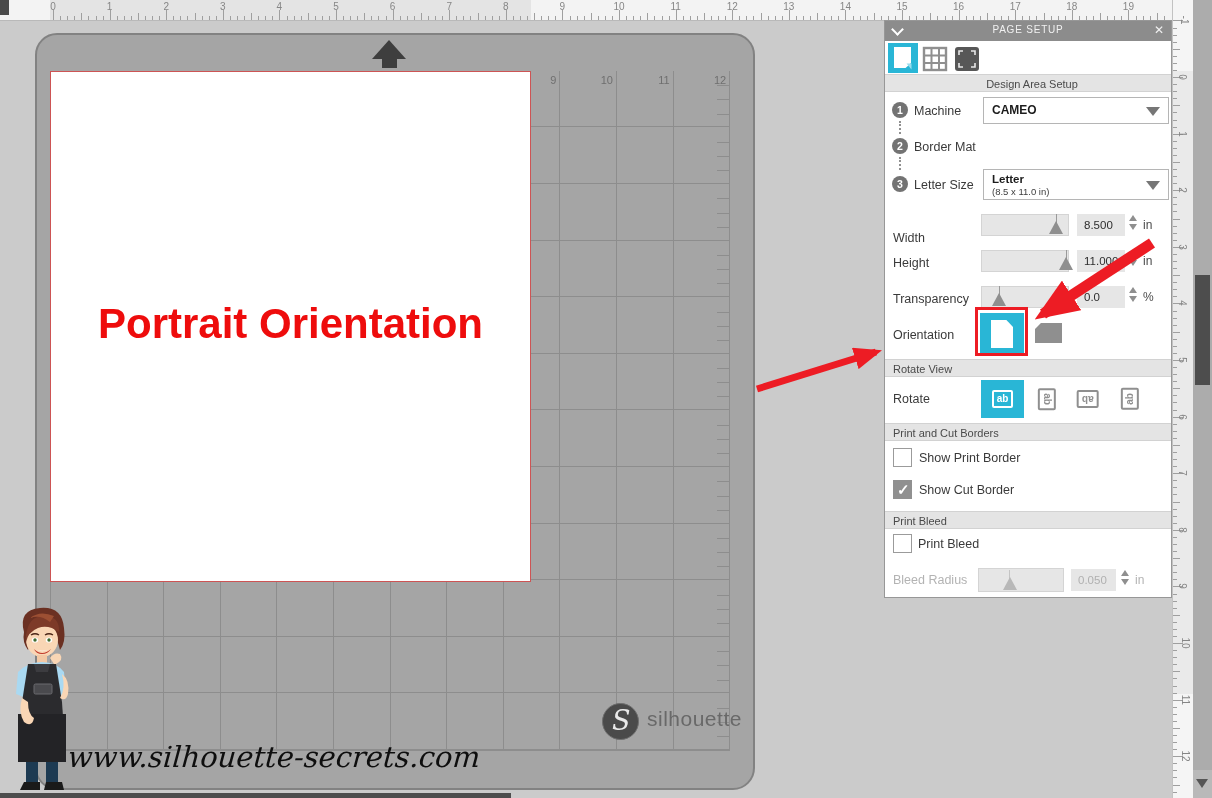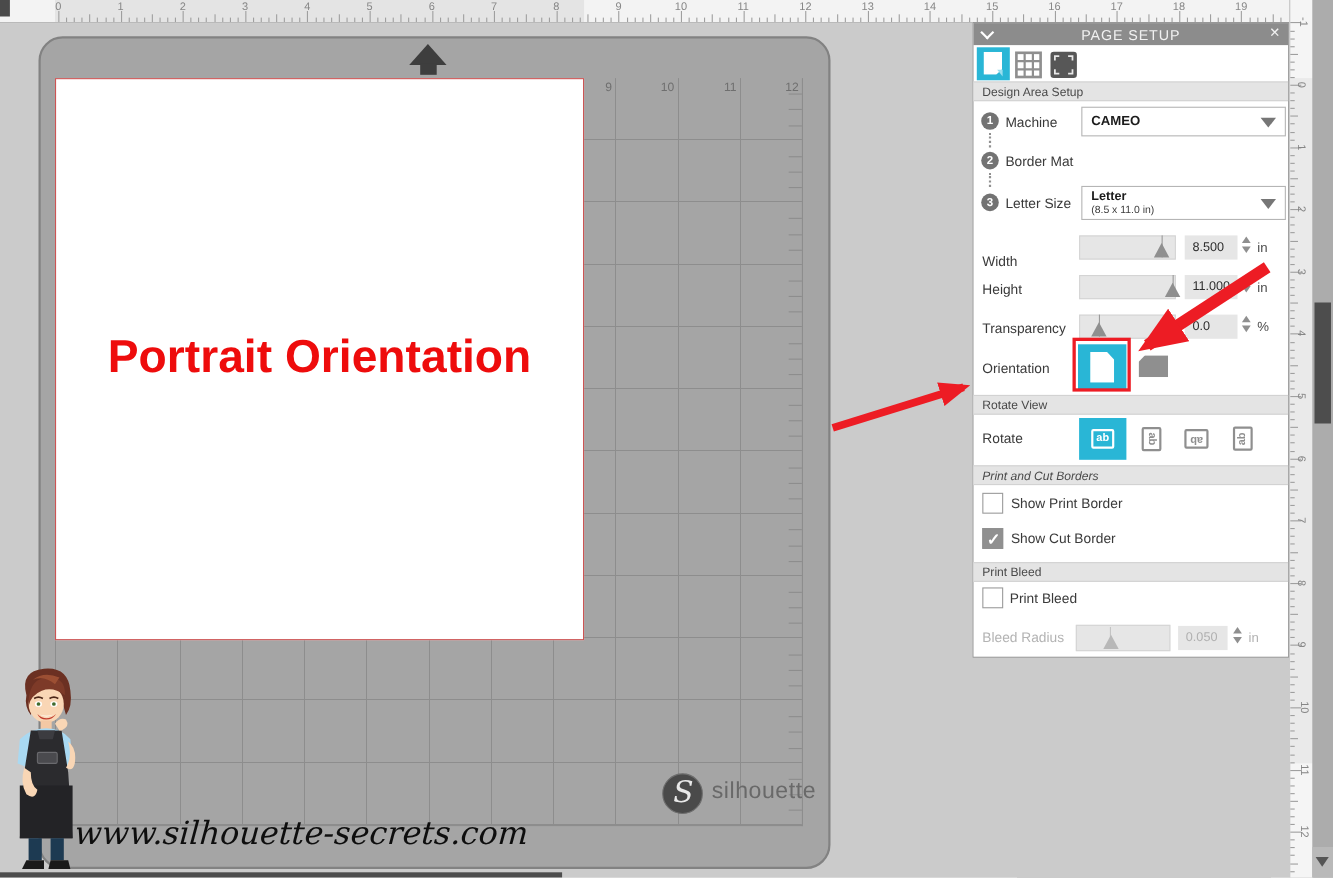--- a/index.html
+++ b/index.html
@@ -55,21 +55,21 @@
   
   #watermark{left:68px;top:740px;font-family:"DejaVu Serif",serif;font-style:italic;
       font-size:29px;color:#0e0e0e;transform:skewX(-4deg);white-space:nowrap;}
   #mascot{left:4px;top:602px;}
 
   
   #panel{left:884px;top:20px;width:288px;height:578px;background:#ffffff;border:1px solid #979797;
       box-sizing:border-box;z-index:6;}
   #panel-titlebar{position:absolute;left:0;top:0;width:100%;height:20px;background:#8c8c8c;}
   #panel-title{position:absolute;left:0;right:0;top:3px;text-align:center;color:#f1f1f1;
-      font-size:13px;letter-spacing:0.8px;}
+      font-size:10px;letter-spacing:0.8px;}
   #panel-collapse{position:absolute;left:8px;top:4px;width:9px;height:9px;cursor:pointer;}
   #panel-collapse i{position:absolute;left:0;top:0;width:7px;height:7px;border-right:2px solid #fff;
       border-bottom:2px solid #fff;transform:rotate(45deg);}
   #panel-close{position:absolute;right:7px;top:2px;color:#f1f1f1;font-size:12px;cursor:pointer;}
   .sec-bar{position:absolute;left:0;width:286px;height:18px;background:#e4e4e4;
       font-size:11px;color:#4a4a4a;line-height:18px;padding-left:8px;box-sizing:border-box;
       border-top:1px solid #d2d2d2;border-bottom:1px solid #d2d2d2;}
   .plabel{position:absolute;font-size:12.5px;color:#3a3a3a;}
 
   
@@ -439,21 +439,21 @@
         <line x1="2" y1="17" x2="24" y2="17" stroke="#8f8f8f" stroke-width="2"></line>
       </svg>
     </div>
     <div class="tab" id="tab-regmarks">
       <svg width="26" height="26" viewBox="0 0 26 26">
         <rect x="1" y="1" width="24" height="24" rx="3" fill="#575757"></rect>
         <path d="M5 9 L5 5 L9 5 M17 5 L21 5 L21 9 M21 17 L21 21 L17 21 M9 21 L5 21 L5 17" fill="none" stroke="#e8e8e8" stroke-width="1.6"></path>
       </svg>
     </div>
 
-    <div class="sec-bar" style="top:53px;">Design Area Setup</div>
+    <div class="sec-bar" style="top:53px;text-align:center;">Design Area Setup</div>
 
     <div class="step-circle" style="left:7px;top:81px;">1</div>
     <div class="plabel" style="left:29px;top:83px;">Machine</div>
     <div class="dropdown" style="top:76px;height:27px;">
       <span class="val">CAMEO</span>
       <span class="dd-arrow" style="top:9px;"></span>
     </div>
     <div class="step-dots" style="top:100px;"></div>
 
     <div class="step-circle" style="left:7px;top:117px;">2</div>
@@ -524,21 +524,21 @@
     <div class="rot-btn" id="rotate-90">
         <span class="rot-glyph">ab</span>
       </div>
     <div class="rot-btn" id="rotate-180">
         <span class="rot-glyph">ab</span>
       </div>
     <div class="rot-btn" id="rotate-270">
         <span class="rot-glyph">ab</span>
       </div>
 
-    <div class="sec-bar" style="top:402px;font-style:italic;">Print and Cut Borders</div>
+    <div class="sec-bar" style="top:402px;">Print and Cut Borders</div>
     <div class="checkbox" style="left:8px;top:427px;"></div>
     <div class="plabel" style="left:34px;top:430px;">Show Print Border</div>
     <div class="checkbox checked" style="left:8px;top:459px;"></div>
     <div class="plabel" style="left:34px;top:462px;">Show Cut Border</div>
 
     <div class="sec-bar" style="top:490px;">Print Bleed</div>
     <div class="checkbox" style="left:8px;top:513px;"></div>
     <div class="plabel" style="left:33px;top:516px;">Print Bleed</div>
 
     <div class="plabel dim" style="left:8px;top:552px;">Bleed Radius</div>

